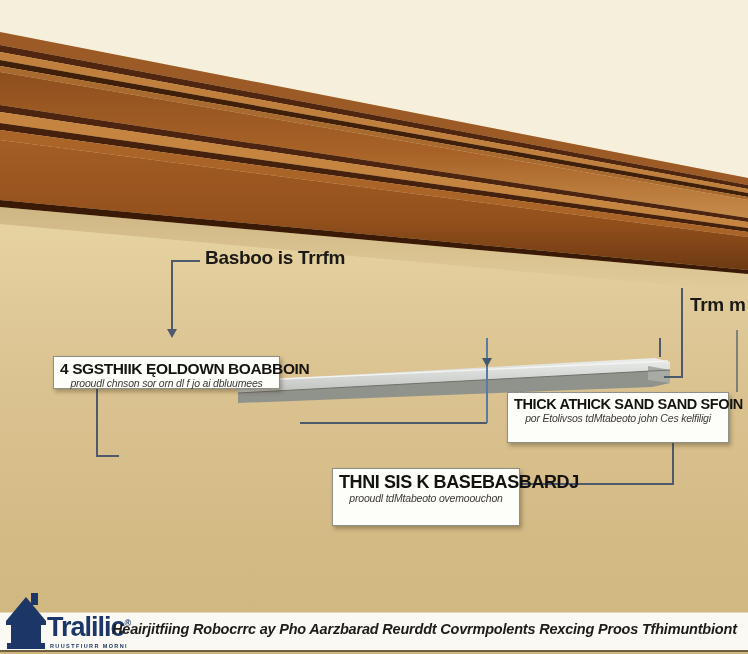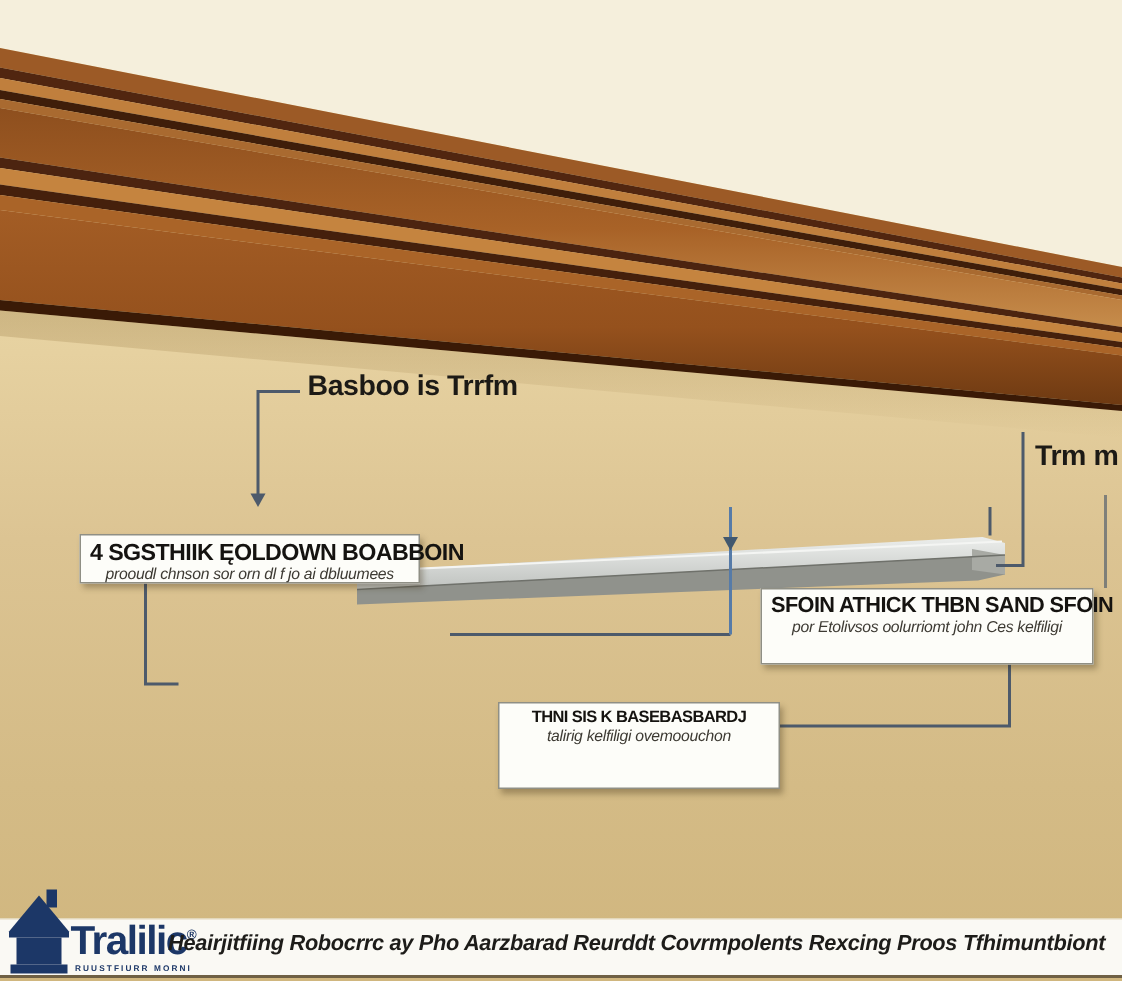--- a/index.html
+++ b/index.html
@@ -50,21 +50,21 @@
     position:absolute;left:112px;top:621px;z-index:7;color:#1d1c19;
     font-size:14.5px;font-weight:600;font-style:italic;letter-spacing:-0.2px;
     white-space:nowrap;
   }
   
   #box1{left:17px;top:356px;width:227px;height:33px;margin-left:36px;}
   #box1 .title{font-size:15.5px;}
   #box2{left:120px;top:427px;width:180px;height:57px;}
   #box2 .title{font-size:14.5px;}
   #box3{left:332px;top:468px;width:188px;height:58px;}
-  #box3 .title{font-size:11px;text-align:center;}
+  #box3 .title{font-size:18px;text-align:center;}
   #box4{left:507px;top:392px;width:222px;height:51px;}
   #box4 .title{font-size:14.5px;}
   #label-top{left:205px;top:247px;}
   #label-right{left:690px;top:294px;}
 </style>
 </head>
 <body>
 
 <div id="stage">
 
@@ -135,26 +135,26 @@
   <div class="floating-label" id="label-right">Trm m</div>
 
   <div class="callout" id="box1">
     <div class="title">4 SGSTHIIK ĘOLDOWN BOABBOIN</div>
     <div class="sub">prooudl chnson sor orn dl f jo ai dbluumees</div>
   </div>
 
 
   <div class="callout" id="box3">
     <div class="title">THNI SIS K BASEBASBARDJ</div>
-    <div class="sub">talirig kelfiligi ovemoouchon</div>
+    <div class="sub">prooudl tdMtabeoto ovemoouchon</div>
   </div>
 
   <div class="callout" id="box4">
-    <div class="title">SFOIN ATHICK THBN SAND SFOIN</div>
-    <div class="sub">por Etolivsos oolurriomt john Ces kelfiligi</div>
+    <div class="title">THICK ATHICK SAND SAND SFOIN</div>
+    <div class="sub">por Etolivsos tdMtabeoto john Ces kelfiligi</div>
   </div>
 
   <div id="footer-strip"></div>
   <div id="footer-rule"></div>
 
   <svg id="brand-logo" width="44" height="60" viewBox="0 0 44 60">
     <rect x="27" y="2" width="7" height="12" fill="#1c3767"></rect>
     <polygon points="2,30 22,6 42,30 42,34 2,34" fill="#1c3767"></polygon>
     <rect x="7" y="34" width="30" height="18" fill="#1c3767"></rect>
     <rect x="3" y="52" width="38" height="6" fill="#1c3767"></rect>

